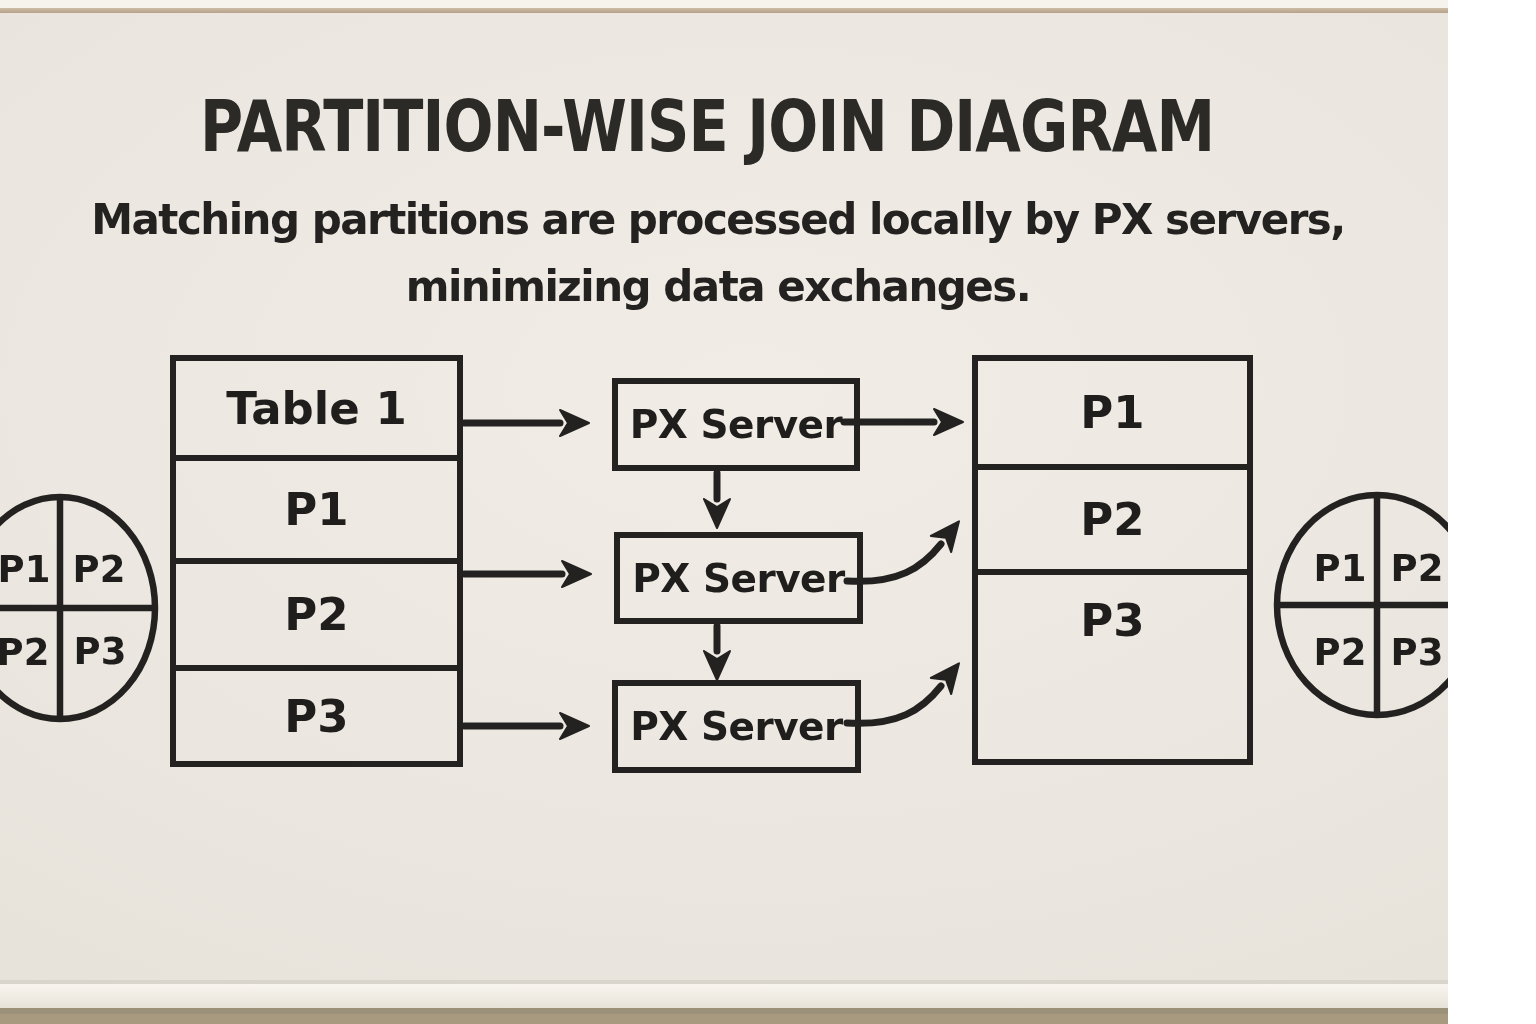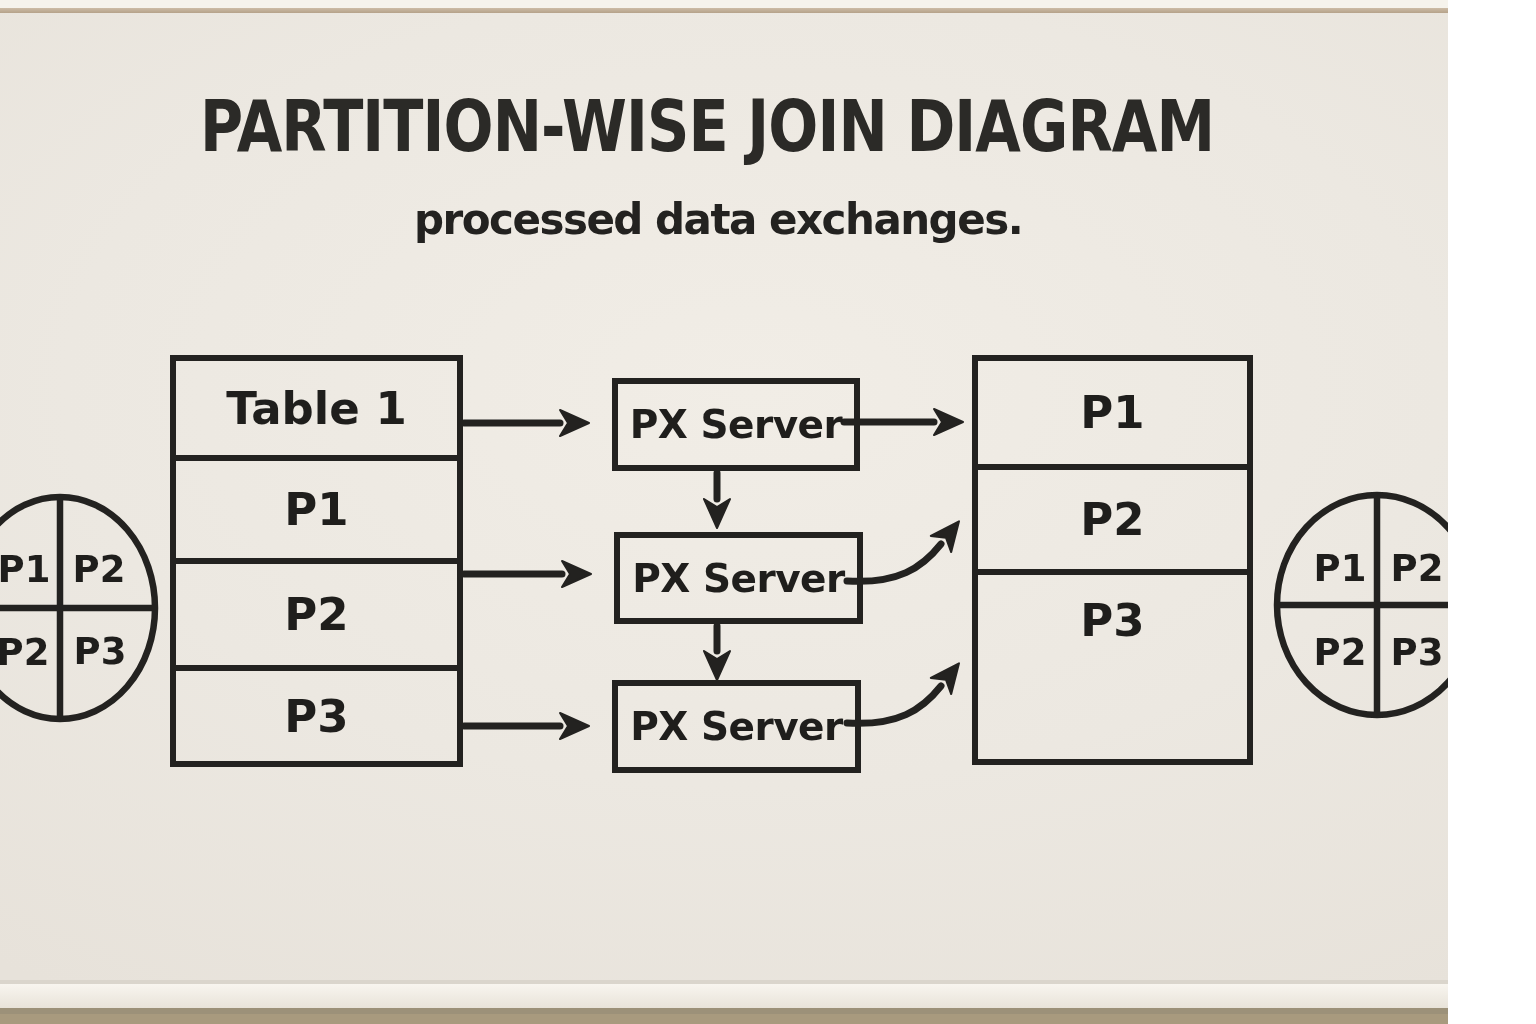--- a/index.html
+++ b/index.html
@@ -86,21 +86,22 @@
       <path d="M844,422 H934" marker-end="url(#ah)"></path>
       <path d="M717,473 V499" marker-end="url(#ah)"></path>
       <path d="M717,626 V651" marker-end="url(#ah)"></path>
       <path d="M847,581 C898,584 922,568 941,544" marker-end="url(#ah)"></path>
       <path d="M847,723 C898,726 922,710 941,686" marker-end="url(#ah)"></path>
     </g>
   </svg>
 
   <div class="title">PARTITION-WISE JOIN DIAGRAM</div>
   <div class="subtitle">
-    <div>processed data exchanges.</div>
+    <div>Matching partitions are processed locally by PX servers,</div>
+    <div>minimizing data exchanges.</div>
   </div>
 
   <div class="dtable t1">
     <div class="row r0">Table 1</div>
     <div class="row r1">P1</div>
     <div class="row r2">P2</div>
     <div class="row r3">P3</div>
   </div>
 
   <div class="px px1">PX Server</div>

